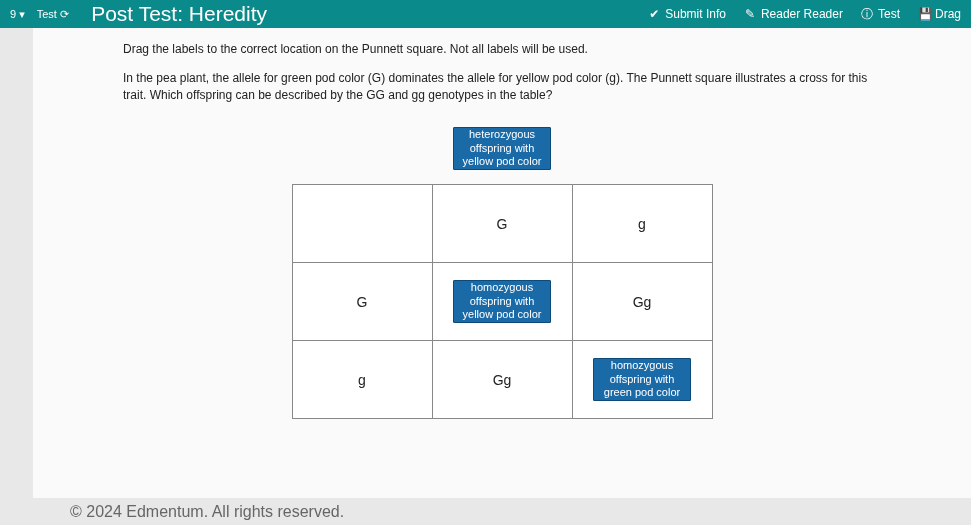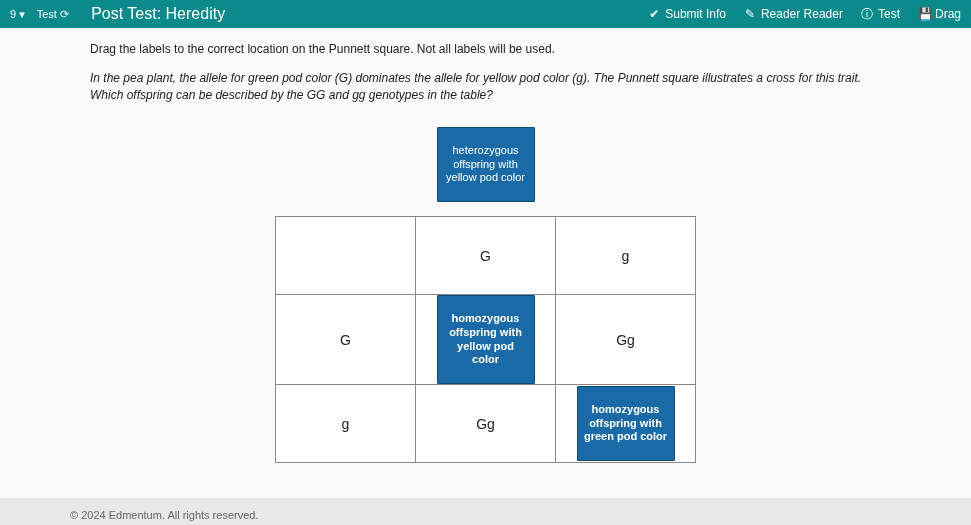--- a/index.html
+++ b/index.html
@@ -27,65 +27,65 @@
     flex: 1;
   }
   .nav-btn {
     display: flex;
     align-items: center;
     gap: 4px;
     cursor: pointer;
     font-size: 11px;
   }
   .page-title {
-    font-size: 16px;
+    font-size: 21px;
     font-weight: 400;
     margin-left: 10px;
   }
   .topbar-right {
     display: flex;
     align-items: center;
     gap: 18px;
     font-size: 12px;
   }
   .tool-btn {
     display: flex;
     align-items: center;
     gap: 5px;
     cursor: pointer;
   }
   .content {
     background: #fafafa;
     padding: 14px 90px 0 90px;
     height: 470px;
     overflow: hidden;
+    margin-left: 33px;
   }
   .instruction {
     font-size: 12px;
     color: #222;
     margin-bottom: 14px;
   }
   .question {
     font-size: 12px;
     color: #222;
     line-height: 1.45;
     margin-bottom: 22px;
-    font-style: italic;
   }
   .work-area {
     display: flex;
     flex-direction: column;
     align-items: center;
   }
   .label-chip {
     background: #1a6aa8;
     color: #fff;
     font-size: 11px;
     text-align: center;
-    padding: 16px 6px;
+    padding: 0 6px;
     border: 1px solid #0d4a78;
     border-radius: 1px;
     line-height: 1.25;
     cursor: move;
     width: 98px;
   }
   .floating-label {
     margin-bottom: 14px;
   }
   table.punnett {
@@ -99,27 +99,26 @@
     vertical-align: middle;
     font-size: 14px;
     color: #222;
     background: #fff;
   }
   table.punnett td.allele {
     font-weight: 500;
   }
   table.punnett td .label-chip {
     margin: 0 auto;
-    font-weight: bold;
   }
   .footer {
     position: absolute;
     bottom: 4px;
     left: 70px;
-    font-size: 11px;
+    font-size: 16px;
     color: #666;
   }
   .icon {
     display: inline-block;
     width: 12px;
     text-align: center;
   }
 </style>
 </head>
 <body>

